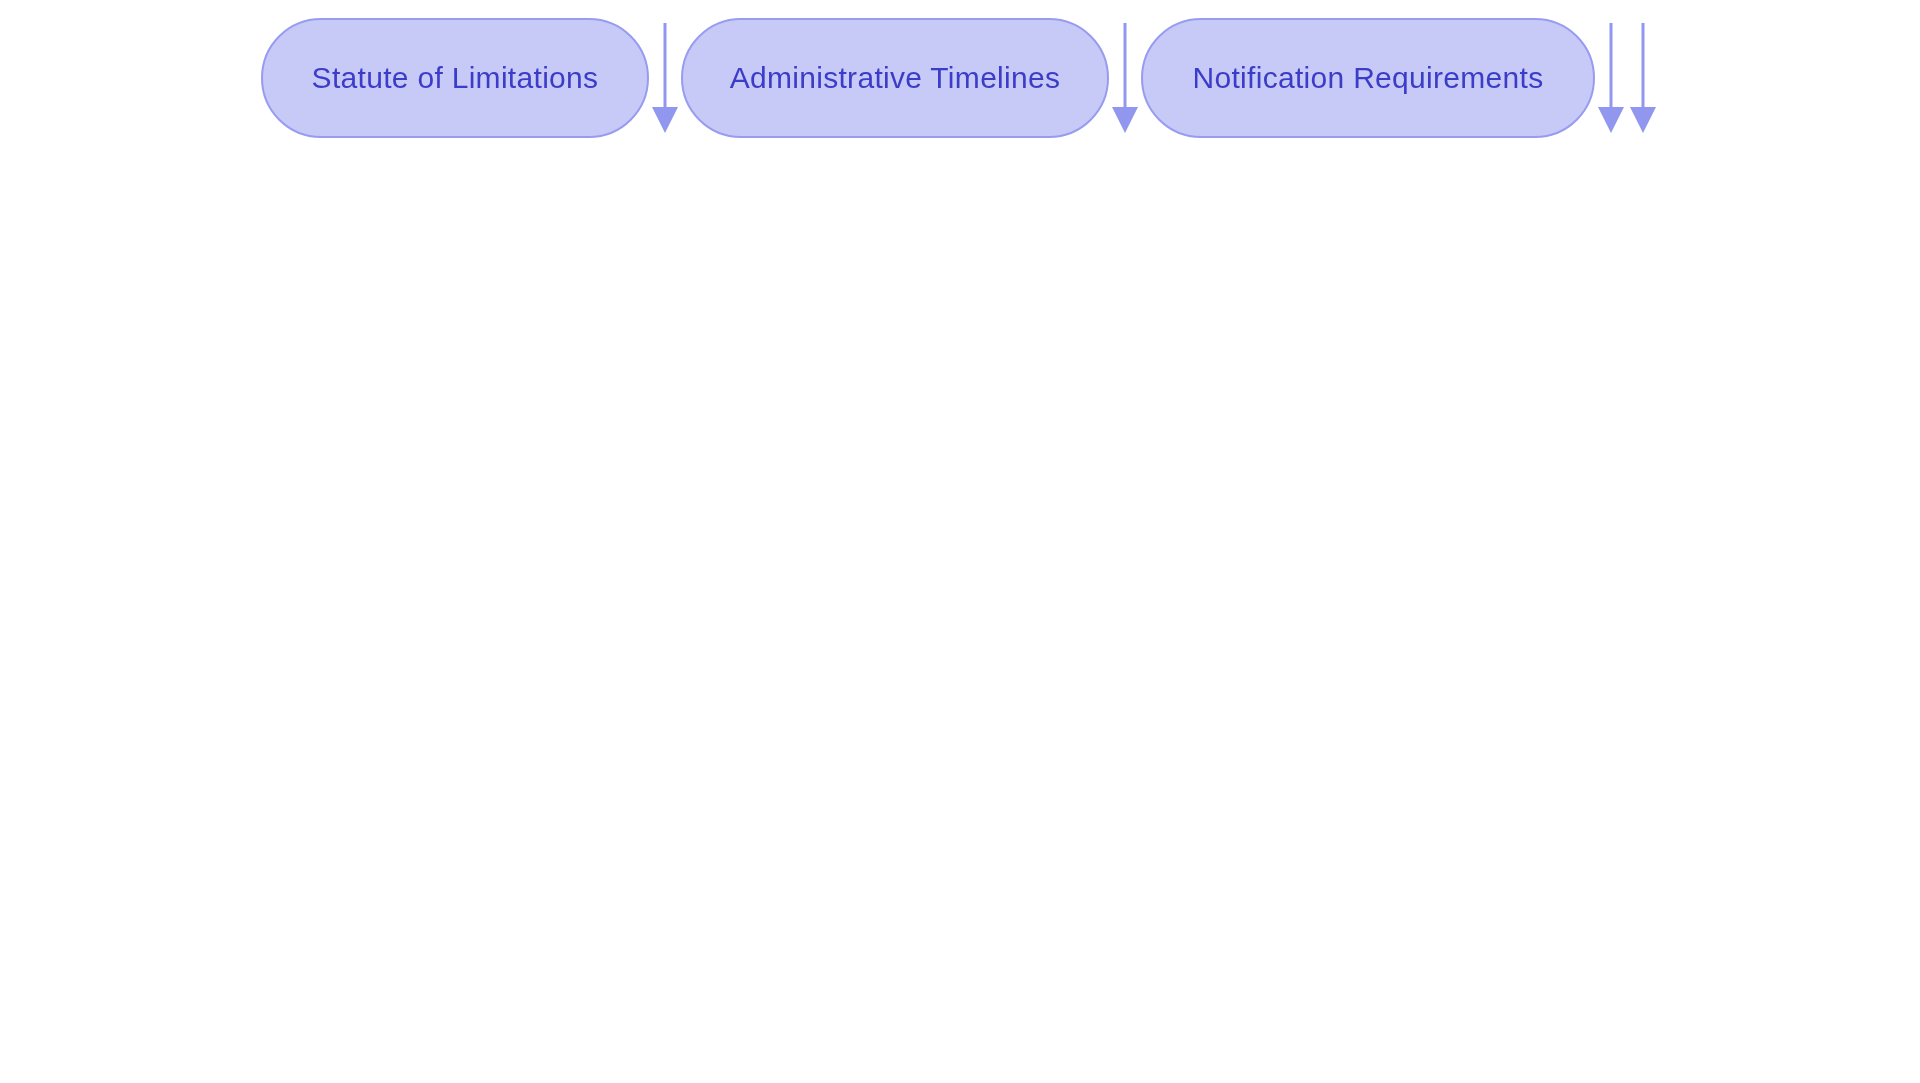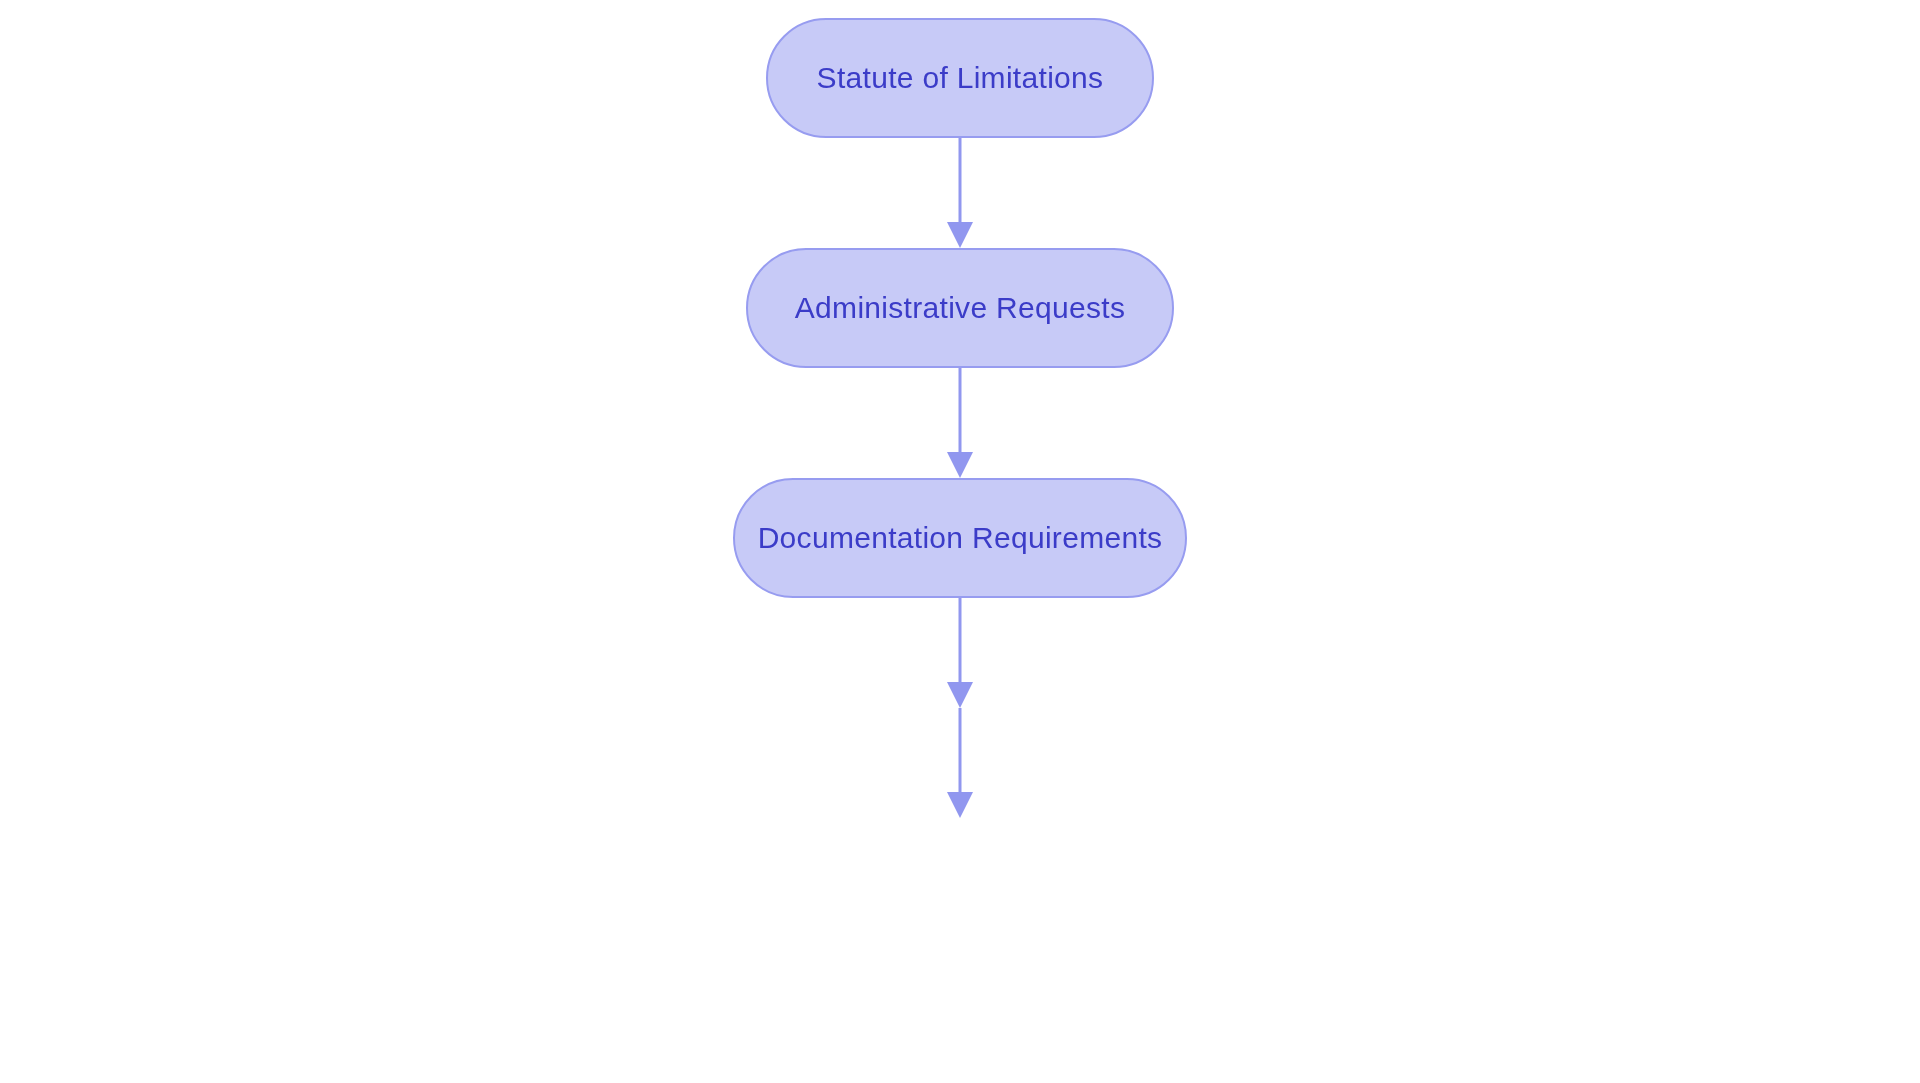--- a/index.html
+++ b/index.html
@@ -13,21 +13,20 @@
     font-family: "Liberation Sans", sans-serif;
     overflow: hidden;
     position: relative;
   }
   .flow {
     position: absolute;
     top: 18px;
     left: 50%;
     transform: translateX(-50%);
     display: flex;
-    flex-direction: column;
     align-items: center;
   }
   .node {
     box-sizing: border-box;
     height: 120px;
     border-radius: 60px;
     background: #c7caf7;
     border: 2px solid #979cf0;
     color: #3b3cc8;
     font-size: 30px;
@@ -58,30 +57,30 @@
   <div class="node n1">
     <span>Statute of Limitations</span>
   </div>
 
   <svg class="connector" viewBox="0 0 32 110" aria-hidden="true">
     <line x1="16" y1="0" x2="16" y2="86" stroke="#9197ef" stroke-width="3"></line>
     <polygon points="3,84 29,84 16,110" fill="#9197ef"></polygon>
   </svg>
 
   <div class="node n2">
-    <span>Administrative Requests</span>
+    <span>Administrative Timelines</span>
   </div>
 
   <svg class="connector" viewBox="0 0 32 110" aria-hidden="true">
     <line x1="16" y1="0" x2="16" y2="86" stroke="#9197ef" stroke-width="3"></line>
     <polygon points="3,84 29,84 16,110" fill="#9197ef"></polygon>
   </svg>
 
   <div class="node n3">
-    <span>Documentation Requirements</span>
+    <span>Notification Requirements</span>
   </div>
 
   <svg class="connector" viewBox="0 0 32 110" aria-hidden="true">
     <line x1="16" y1="0" x2="16" y2="86" stroke="#9197ef" stroke-width="3"></line>
     <polygon points="3,84 29,84 16,110" fill="#9197ef"></polygon>
   </svg>
 
 
   <svg class="connector" viewBox="0 0 32 110" aria-hidden="true">
     <line x1="16" y1="0" x2="16" y2="86" stroke="#9197ef" stroke-width="3"></line>

